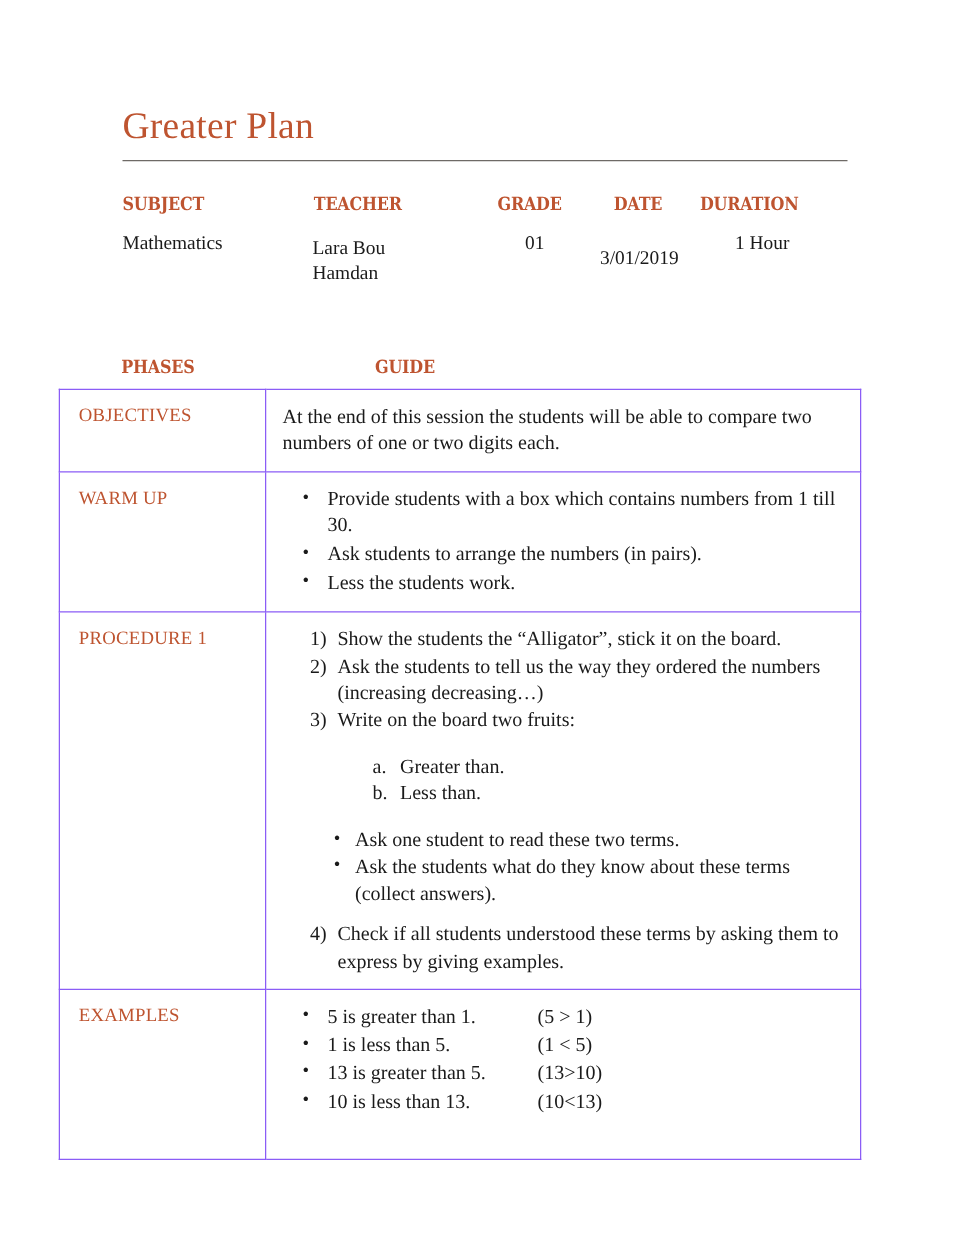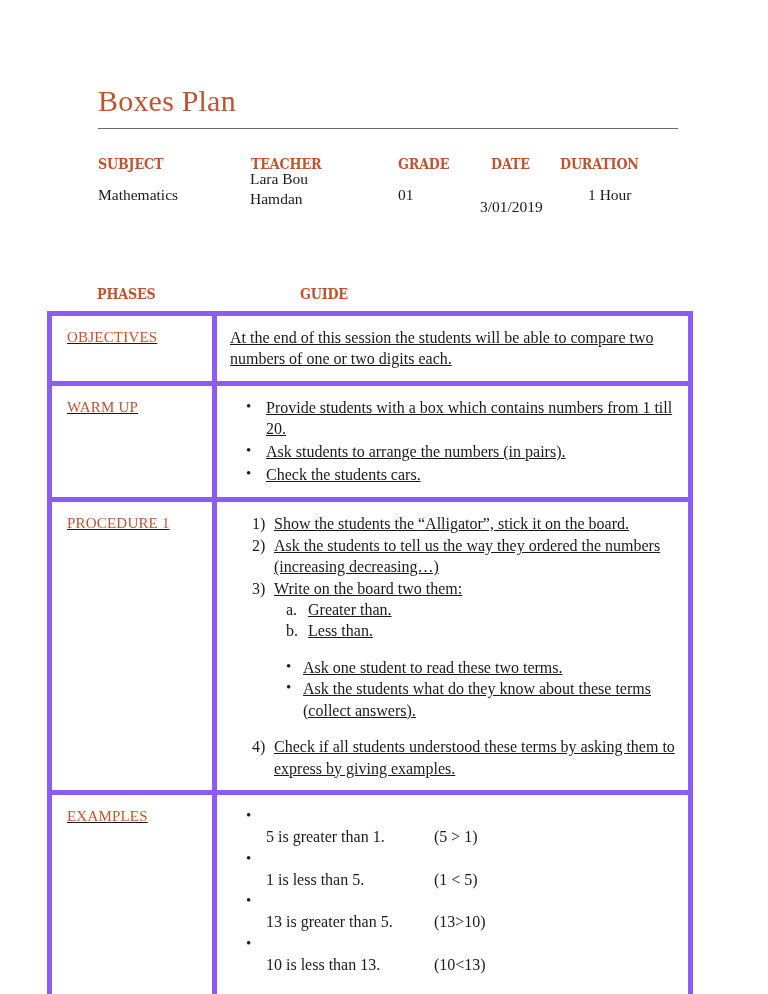--- a/index.html
+++ b/index.html
@@ -88,24 +88,23 @@
   
   .tbl {
     position: absolute;
     left: 47px;
     top: 311px;
     width: 641px;
     border-collapse: collapse;
     table-layout: fixed;
   }
   .tbl td {
-    border: 5px solid #8b5cf6;
+    border: 1px solid #8b5cf6;
     vertical-align: top;
     padding: 0;
-    text-decoration: underline;
   }
   .col-phase { width: 165px; }
   .col-guide { width: 476px; }
 
   .phase-label {
     font-family: "Liberation Serif", serif;
     font-size: 15px;
     color: #BE5430;
     padding: 12px 0 10px 15px;
     letter-spacing: 0.2px;
@@ -162,41 +161,41 @@
   }
   ol.nl > li::before {
     content: counter(nlctr) ")";
     position: absolute;
     left: 0;
     top: 0;
   }
 
   
   ol.al {
-    margin: 0;
+    margin: 16px;
     padding: 0 0 0 56px;
     list-style: none;
     counter-reset: alctr;
   }
   ol.al > li {
     position: relative;
     padding-left: 22px;
     line-height: 1.34;
     counter-increment: alctr;
   }
   ol.al > li::before {
     content: counter(alctr, lower-alpha) ".";
     position: absolute;
     left: 0;
     top: 0;
   }
 
   
   ul.sub-bl {
-    margin: 15px;
+    margin: 0;
     padding: 0 0 0 58px;
     list-style: none;
   }
   ul.sub-bl > li {
     position: relative;
     line-height: 1.34;
   }
   ul.sub-bl > li::before {
     content: "\2022";
     position: absolute;
@@ -204,41 +203,41 @@
     top: -1px;
     font-size: 15px;
   }
 
   
   .ex-row { display: block; white-space: nowrap; }
   .ex-text {
     display: inline-block;
     min-width: 168px;
   }
-  .ex-expr { display: inline-block; margin-top: 20px; }
+  .ex-expr { display: inline-block; }
 </style>
 </head>
 <body>
 
 <div class="page">
 
-  <div class="doc-title">Boxes Plan</div>
+  <div class="doc-title">Greater Plan</div>
   <div class="title-rule"></div>
 
   <div class="info">
     <div class="info-label" style="left:0px;   top:0px;">SUBJECT</div>
     <div class="info-label" style="left:153px; top:0px;">TEACHER</div>
     <div class="info-label" style="left:300px; top:0px;">GRADE</div>
     <div class="info-label" style="left:393px; top:0px;">DATE</div>
     <div class="info-label" style="left:462px; top:0px;">DURATION</div>
 
     <div class="info-value" style="left:0px;   top:30px;font-family:Liberation Serif, serif;">Mathematics</div>
-    <div class="info-value" style="left:152px; top:14px;">Lara Bou
+    <div class="info-value" style="left:152px; top:34px;">Lara Bou
 Hamdan</div>
-    <div class="info-value" style="left:300px; top:30px;">01</div>
+    <div class="info-value" style="left:322px; top:30px;">01</div>
     <div class="info-value" style="left:382px; top:42px;">3/01/2019</div>
     <div class="info-value" style="left:464px; top:30px;margin-left:26px;">1 Hour</div>
   </div>
 
   <div class="sec-head phases">PHASES</div>
   <div class="sec-head guide">GUIDE</div>
 
   <table class="tbl">
     <colgroup>
       <col class="col-phase">
@@ -258,38 +257,38 @@
       </tr>
 
 
       <tr>
         <td>
           <div class="phase-label">WARM UP</div>
         </td>
         <td>
           <div class="guide-cell">
             <ul class="bl">
-              <li>Provide students with a box which contains numbers from 1 till 20.</li>
+              <li>Provide students with a box which contains numbers from 1 till 30.</li>
               <li>Ask students to arrange the numbers (in pairs).</li>
-              <li>Check the students cars.</li>
+              <li>Less the students work.</li>
             </ul>
           </div>
         </td>
       </tr>
 
       <tr>
         <td>
           <div class="phase-label">PROCEDURE 1</div>
         </td>
         <td>
           <div class="guide-cell">
             <ol class="nl">
               <li>Show the students the “Alligator”, stick it on the board.</li>
               <li>Ask the students to tell us the way they ordered the numbers (increasing decreasing…)</li>
-              <li>Write on the board two them:</li>
+              <li>Write on the board two fruits:</li>
             </ol>
             <ol class="al">
               <li>Greater than.</li>
               <li>Less than.</li>
             </ol>
             <ul class="sub-bl">
               <li>Ask one student to read these two terms.</li>
               <li>Ask the students what do they know about these terms (collect answers).</li>
             </ul>
             <ol class="nl" style="counter-reset: nlctr 3; margin-top: 11px;">

